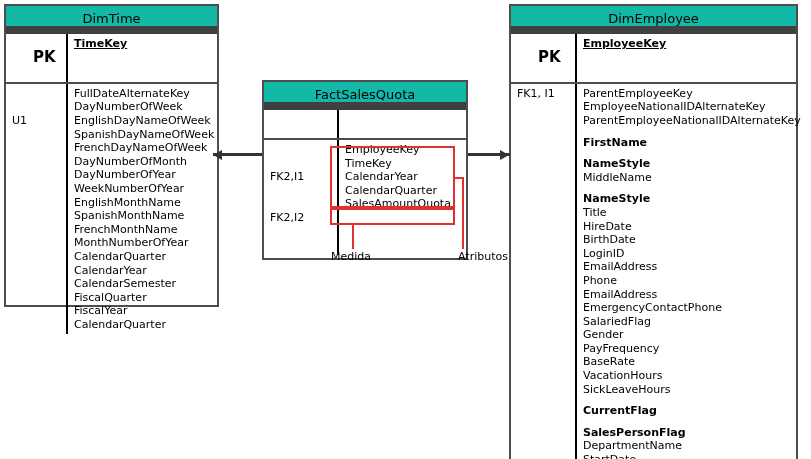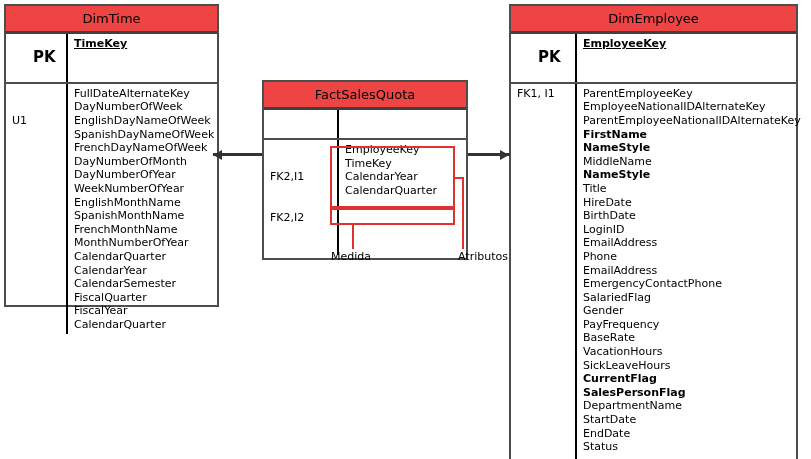--- a/index.html
+++ b/index.html
@@ -18,22 +18,22 @@
 
   
   .entity {
     position: absolute;
     box-sizing: border-box;
     border: 2px solid #4d4d4d;
     background: #ffffff;
   }
   .entity-title {
     box-sizing: border-box;
-    background: #ef4444;
-    border-bottom: 3px solid #404040;
+    background: #14b8a6;
+    border-bottom: 8px solid #404040;
     text-align: center;
     font-size: 13px;
     line-height: 26px;
     height: 28px;
     color: #000;
   }
   .entity-pk-row {
     display: flex;
     box-sizing: border-box;
     border-bottom: 2px solid #4d4d4d;
@@ -65,21 +65,21 @@
   .pk-name {
     font-weight: bold;
     text-decoration: underline;
     font-size: 11px;
   }
   .attr {
     white-space: pre;
     font-size: 11px;
     line-height: 13.6px;
   }
-  .attr.b { font-weight: bold; }
+  .attr.b { font-weight: bold; margin-top: 8px; }
 
   
   #dim-time {
     left: 4px;
     top: 4px;
     width: 215px;
     height: 303px;
   }
   #dim-time .col-key { width: 60px; }
 
@@ -193,20 +193,21 @@
   <div class="entity-body-row">
     <div class="col-key">
       <div class="attr">FK2,I1</div>
       <div class="attr">FK2,I2</div>
     </div>
     <div class="col-attr">
       <div class="attr">EmployeeKey</div>
       <div class="attr">TimeKey</div>
       <div class="attr">CalendarYear</div>
       <div class="attr">CalendarQuarter</div>
+      <div class="attr">SalesAmountQuota</div>
     </div>
   </div>
 </div>
 
 <div class="entity" id="dim-employee">
   <div class="entity-title">DimEmployee</div>
   <div class="entity-pk-row">
     <div class="col-key">
       <span class="pk-label">PK</span>
     </div>

